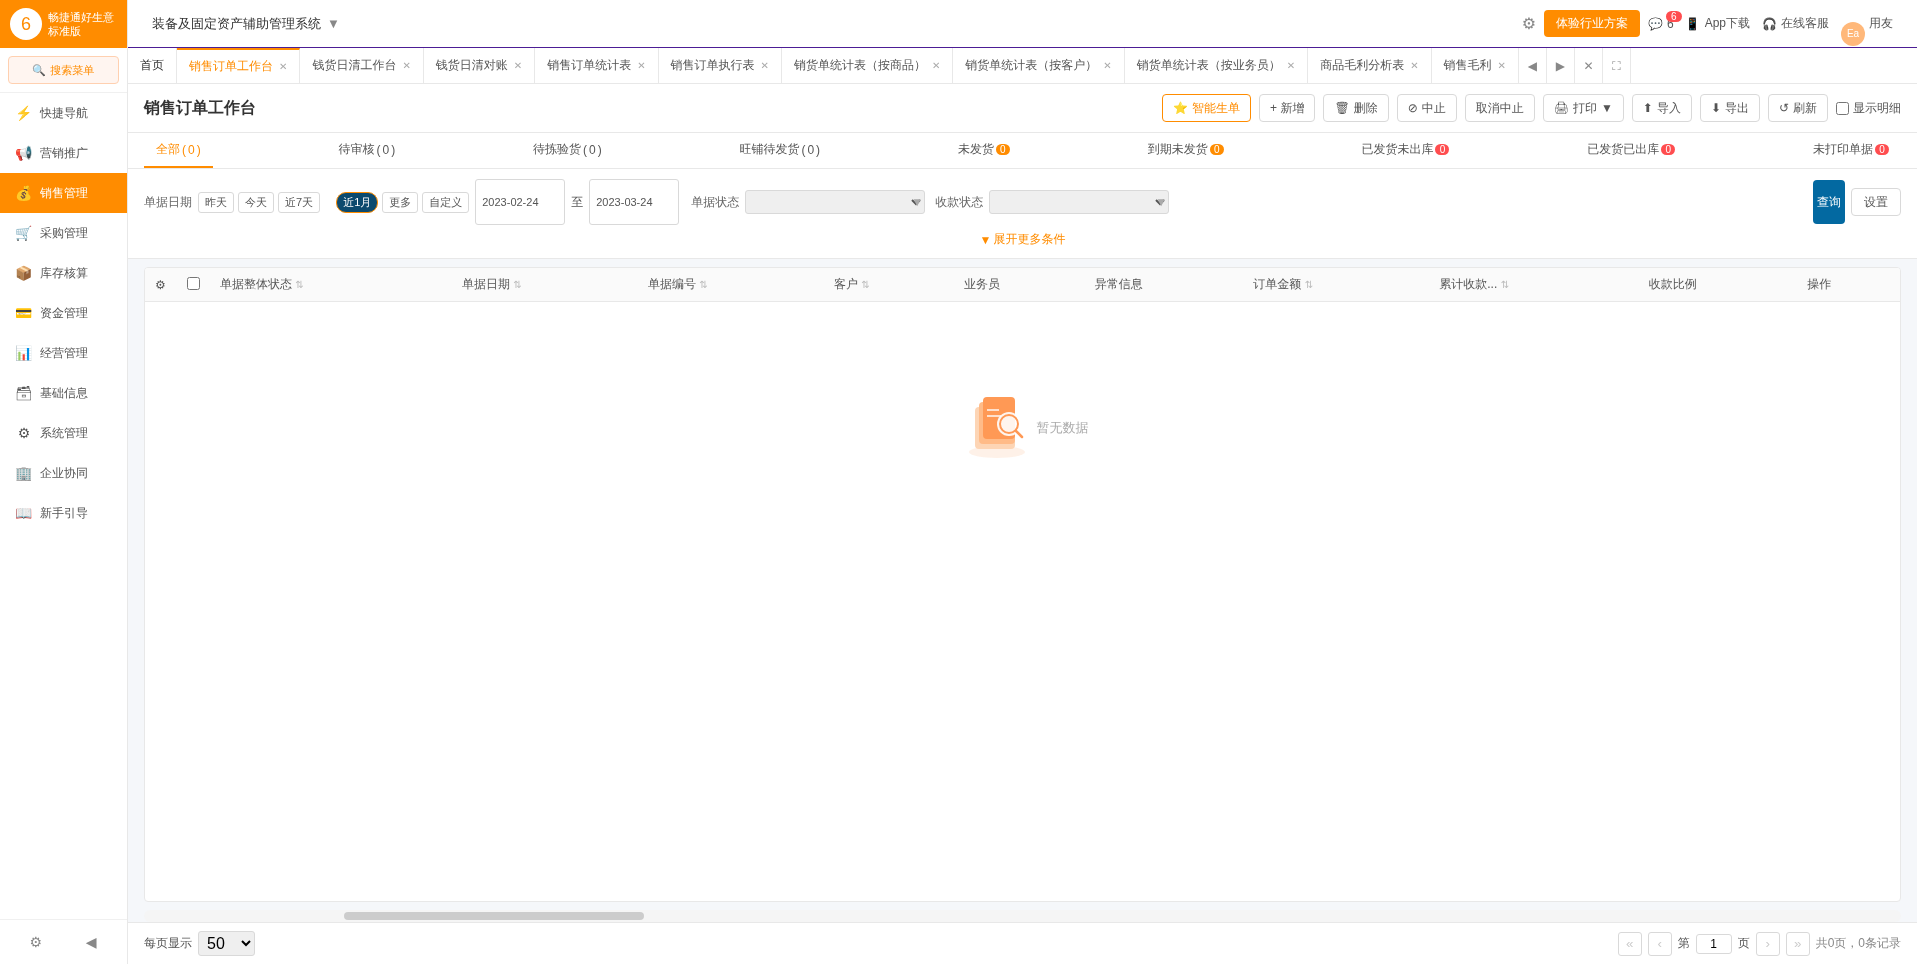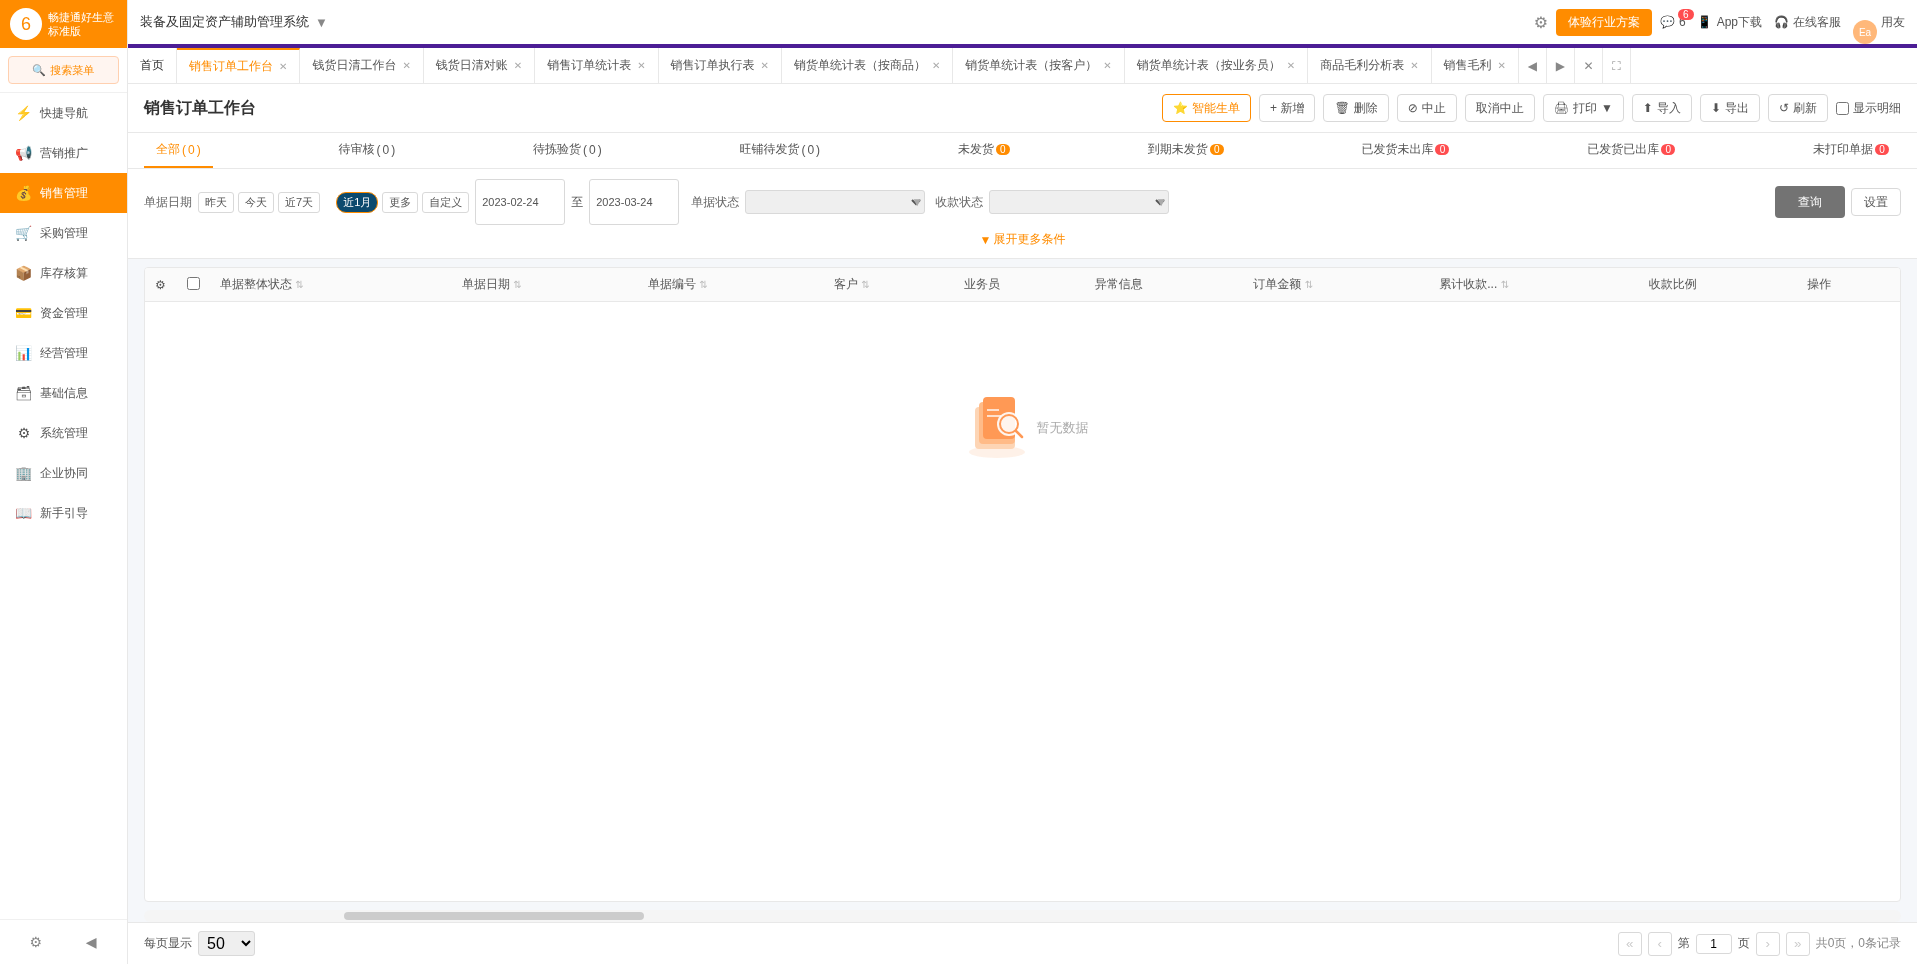--- a/index.html
+++ b/index.html
@@ -16,21 +16,21 @@
     .nav-item { height: 40px; display: flex; align-items: center; padding: 0 16px; gap: 8px; cursor: pointer; color: #555; font-size: 12px; }
     .nav-item.active { background: #ff8c00; color: #fff; }
     .nav-item .nav-icon { width: 16px; height: 16px; display: flex; align-items: center; justify-content: center; font-size: 14px; }
     .sidebar-bottom { display: flex; align-items: center; justify-content: space-around; padding: 8px; border-top: 1px solid #f0f0f0; }
     .sidebar-bottom-btn { width: 28px; height: 28px; display: flex; align-items: center; justify-content: center; cursor: pointer; color: #888; font-size: 14px; }
 
     
     .main { flex: 1; display: flex; flex-direction: column; overflow: hidden; }
 
     
-    .top-header { height: 48px; background: #fff; display: flex; align-items: center; padding: 0 12px; border-bottom: 4px solid #4c1d95; gap: 8px; }
+    .top-header { height: 48px; background: #fff; display: flex; align-items: center; padding: 0 24px; border-bottom: 1px solid #4c1d95; gap: 8px; }
     .system-title { font-size: 13px; color: #333; flex: 1; display: flex; align-items: center; gap: 6px; }
     .system-title-text { font-size: 13px; }
     .header-dropdown { color: #888; cursor: pointer; }
     .header-actions { display: flex; align-items: center; gap: 12px; }
     .industry-btn { background: #ff8c00; color: #fff; border: none; border-radius: 4px; padding: 5px 12px; font-size: 12px; cursor: pointer; }
     .header-icon-btn { display: flex; align-items: center; gap: 4px; color: #555; font-size: 12px; cursor: pointer; position: relative; }
     .badge { background: #ff4d4f; color: #fff; border-radius: 8px; padding: 0 4px; font-size: 10px; min-width: 16px; text-align: center; position: absolute; top: -6px; right: -8px; }
     .settings-icon { font-size: 16px; color: #888; cursor: pointer; }
     .user-area { display: flex; align-items: center; gap: 4px; color: #555; cursor: pointer; }
     .avatar { width: 24px; height: 24px; background: #ffb87a; border-radius: 50%; display: flex; align-items: center; justify-content: center; color: #fff; font-size: 10px; margin-top: 20px; }
@@ -65,21 +65,21 @@
     .search-area { background: #fff; padding: 10px 16px; border-bottom: 1px solid #e8e8e8; flex-shrink: 0; }
     .search-row { display: flex; align-items: center; gap: 12px; margin-bottom: 6px; }
     .search-field { display: flex; align-items: center; gap: 6px; font-size: 12px; color: #555; }
     .search-field label { white-space: nowrap; color: #666; }
     .date-range-btns { display: flex; align-items: center; gap: 4px; justify-content: flex-end; }
     .date-btn { padding: 2px 6px; border: 1px solid #d9d9d9; background: #fff; border-radius: 3px; cursor: pointer; font-size: 11px; color: #555; }
     .date-btn.active { background: #0c4a6e; color: #fff; border-color: #ff8c00; border-radius: 10px; margin-left: 12px; }
     .date-input { border: 1px solid #d9d9d9; border-radius: 3px; padding: 16px 6px; font-size: 11px; color: #555; width: 90px; }
     .select-input { border: 1px solid #d9d9d9; border-radius: 3px; padding: 2px 6px; font-size: 11px; color: #555; width: 180px; height: 24px; }
     .expand-btn { color: #ff8c00; cursor: pointer; font-size: 12px; display: flex; align-items: center; gap: 2px; }
-    .query-btn { background: #737373; color: #fff; border: none; border-radius: 4px; padding: 4px 23px; cursor: pointer; font-size: 12px; height: 32px; }
+    .query-btn { background: #0369a1; color: #fff; border: none; border-radius: 4px; padding: 4px 4px; cursor: pointer; font-size: 12px; height: 44px; }
     .set-btn { background: #fff; border: 1px solid #d9d9d9; border-radius: 4px; padding: 4px 12px; cursor: pointer; font-size: 12px; color: #555; height: 28px; }
 
     
     .table-area { flex: 1; overflow: hidden; display: flex; flex-direction: column; padding: 8px 16px; }
     .table-summary { display: flex; align-items: center; justify-content: space-between; margin-bottom: 8px; font-size: 12px; color: #555; }
     .table-summary-left { display: flex; align-items: center; gap: 4px; }
     .count-text { color: #ff8c00; font-weight: bold; }
     .table-summary-right { display: flex; align-items: center; gap: 8px; }
     .action-link { color: #555; cursor: pointer; font-size: 12px; display: flex; align-items: center; gap: 2px; }
     .action-link .dot { width: 8px; height: 8px; border-radius: 50%; display: inline-block; }

